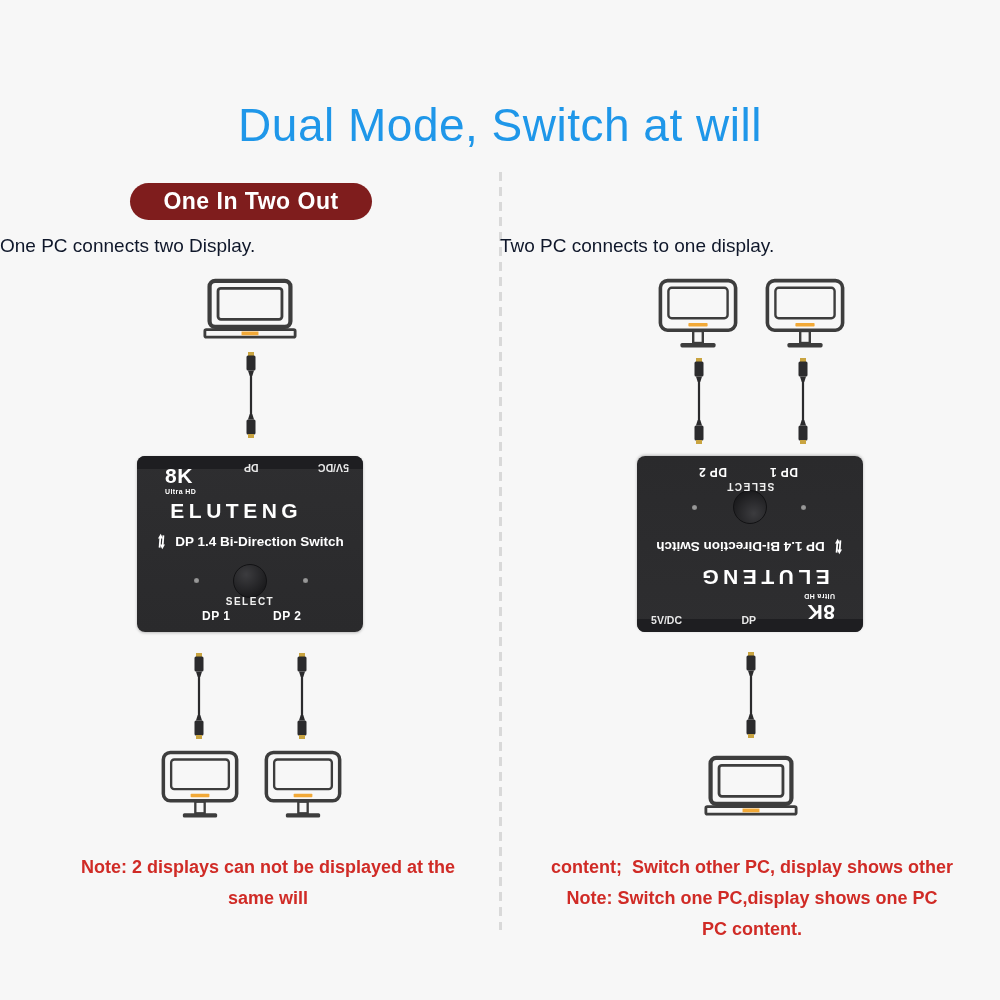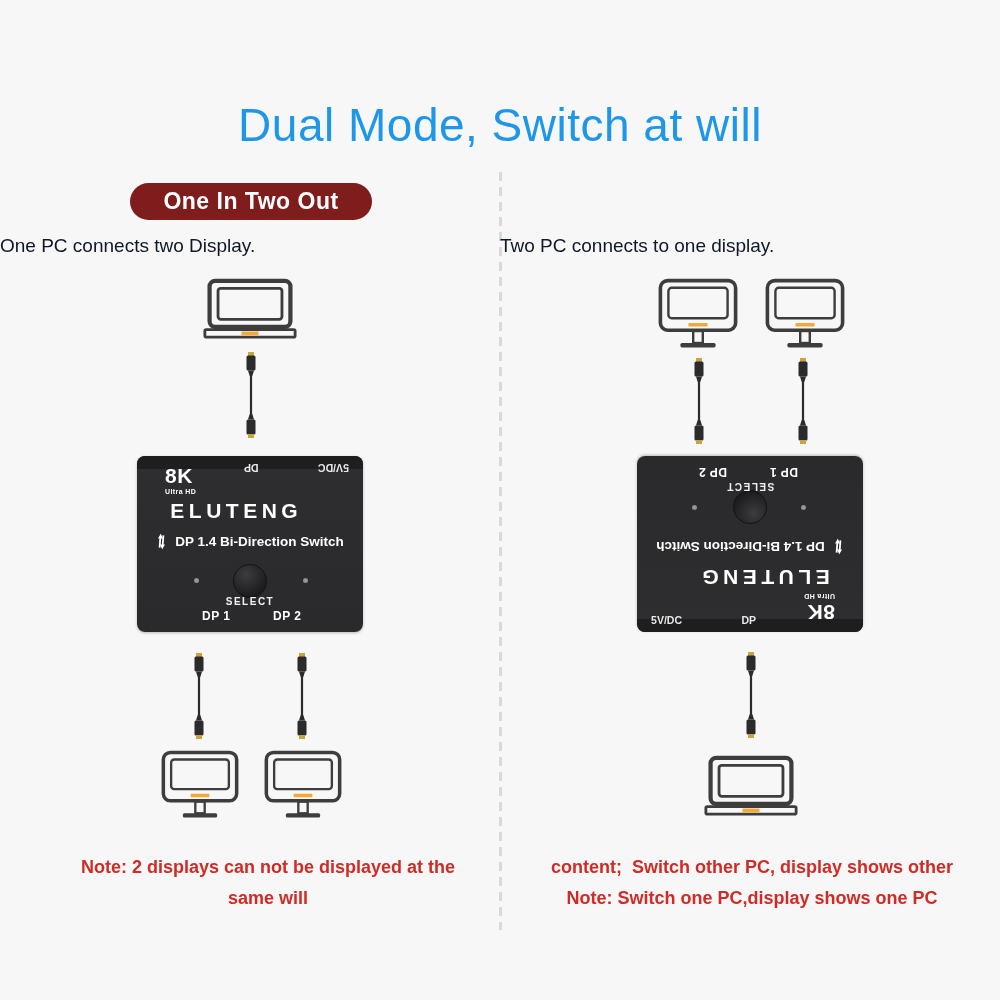--- a/index.html
+++ b/index.html
@@ -274,15 +274,16 @@
     <use href="#cable-shape"></use>
   </svg>
 
   <svg class="abs icon-laptop laptop-br" viewBox="0 0 100 64">
     <use href="#laptop-shape"></use>
   </svg>
 
   <div class="abs note note-right">
     <span class="note-line">content;  Switch other PC, display shows other</span>
     <span class="note-line">Note: Switch one PC,display shows one PC</span>
+    <span class="note-line">PC content.</span>
   </div>
 
 </div>
 
 </body></html>

